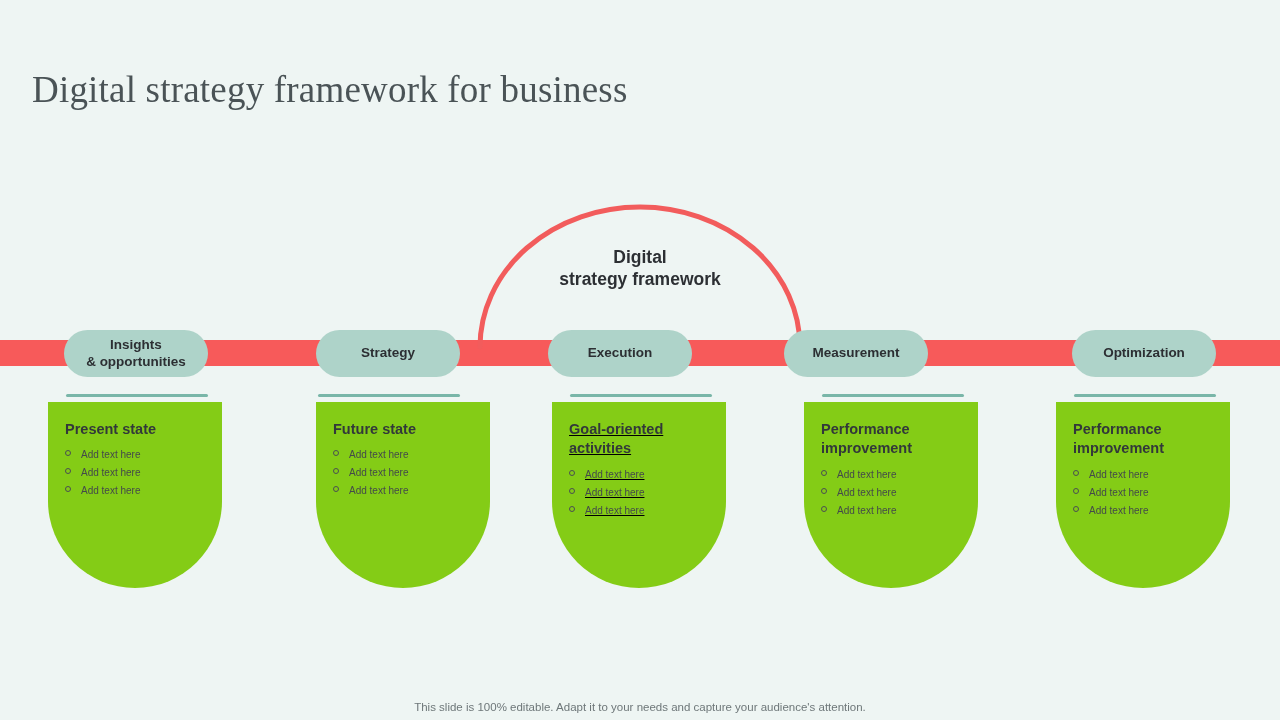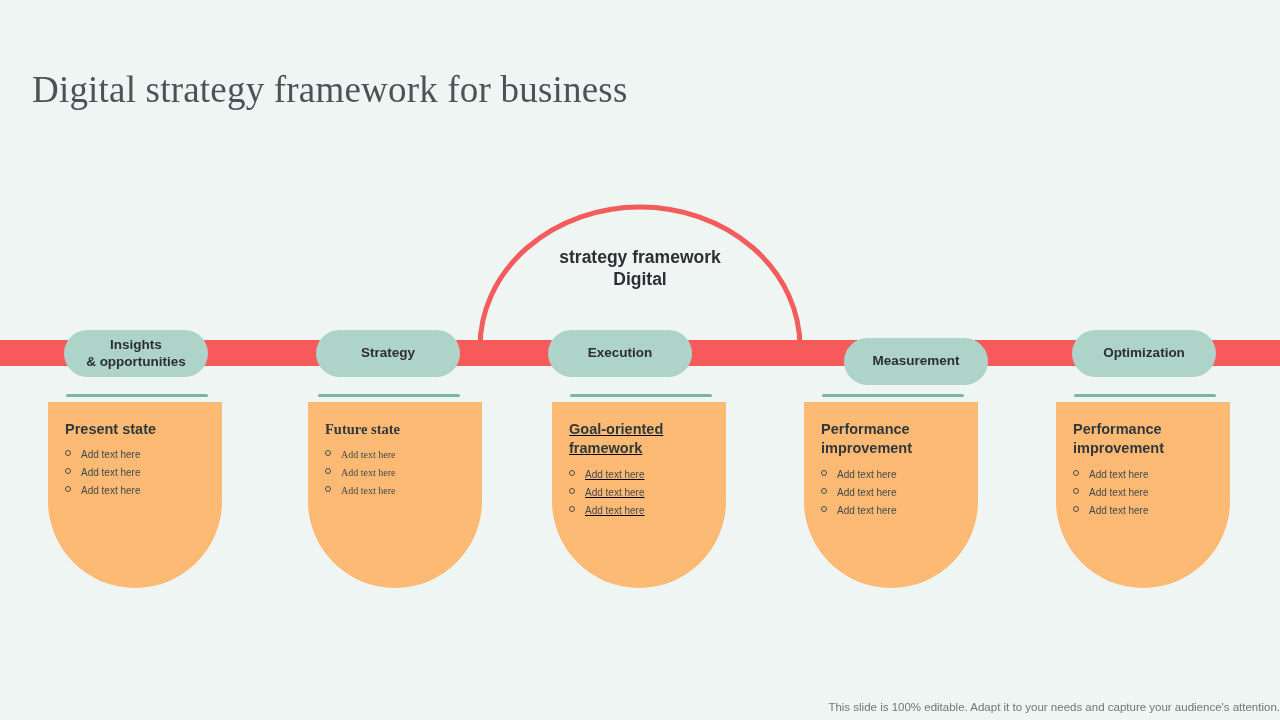--- a/index.html
+++ b/index.html
@@ -86,21 +86,21 @@
     background: #79b6a8;
     border-radius: 2px;
   }
 
   
   .stage-card {
     position: absolute;
     top: 402px;
     width: 174px;
     height: 186px;
-    background: #fdba74;
+    background: #84cc16;
     border-radius: 0 0 87px 87px;
     box-sizing: border-box;
     padding: 18px 17px 0 17px;
   }
   .card-heading {
     font-size: 14.5px;
     font-weight: bold;
     color: #32383a;
     line-height: 1.33;
     margin-bottom: 11px;
@@ -126,56 +126,56 @@
     flex: 0 0 auto;
     box-sizing: border-box;
   }
 
   
   #footer-note {
     position: absolute;
     left: 0;
     top: 701px;
     width: 1280px;
-    text-align: right;
+    text-align: center;
     font-size: 11.5px;
     color: #6e7779;
   }
 </style>
 </head>
 <body>
 
 <div id="slide-title">Digital strategy framework for business</div>
 
 <div id="timeline-bar"></div>
 
 <div id="arc-wrap">
   <svg width="340" height="160" viewBox="0 0 340 160" xmlns="http://www.w3.org/2000/svg">
     <path d="M 10 152 A 160 140 0 0 1 330 152" fill="none" stroke="#f25c5c" stroke-width="5" stroke-linecap="round"></path>
   </svg>
 </div>
 
 <div id="center-label">
+  <div>Digital</div>
   <div>strategy framework</div>
-  <div>Digital</div>
 </div>
 
 <div class="stage-pill" style="left:64px;width:144px;text-align:center;">
   <span>
     <span>Insights</span><br>
     <span>&amp; opportunities</span>
   </span>
 </div>
 <div class="stage-pill" style="left:316px;width:144px;">
   <span>Strategy</span>
 </div>
 <div class="stage-pill" style="left:548px;width:144px;">
   <span>Execution</span>
 </div>
-<div class="stage-pill" style="left:844px;width:144px;margin-top:8px;">
+<div class="stage-pill" style="left:784px;width:144px;">
   <span>Measurement</span>
 </div>
 <div class="stage-pill" style="left:1072px;width:144px;text-align:center;">
   <span>Optimization</span>
 </div>
 
 <div class="connector-line" style="left:66px;width:142px;"></div>
 <div class="connector-line" style="left:318px;width:142px;"></div>
 <div class="connector-line" style="left:570px;width:142px;"></div>
 <div class="connector-line" style="left:822px;width:142px;"></div>
@@ -194,21 +194,21 @@
         <span class="bullet-marker"></span>
         <span>Add text here</span>
       </li>
     <li>
         <span class="bullet-marker"></span>
         <span>Add text here</span>
       </li>
   </ul>
 </div>
 
-<div class="stage-card" style="left:308px;font-family:Liberation Serif, serif;">
+<div class="stage-card" style="left:316px;">
   <div class="card-heading">
     <span>Future state</span>
   </div>
   <ul class="card-list">
     <li>
         <span class="bullet-marker"></span>
         <span>Add text here</span>
       </li>
     <li>
         <span class="bullet-marker"></span>
@@ -217,21 +217,21 @@
     <li>
         <span class="bullet-marker"></span>
         <span>Add text here</span>
       </li>
   </ul>
 </div>
 
 <div class="stage-card" style="left:552px;text-decoration:underline;">
   <div class="card-heading">
     <span>Goal-oriented</span><br>
-    <span>framework</span>
+    <span>activities</span>
   </div>
   <ul class="card-list">
     <li>
         <span class="bullet-marker"></span>
         <span>Add text here</span>
       </li>
     <li>
         <span class="bullet-marker"></span>
         <span>Add text here</span>
       </li>

